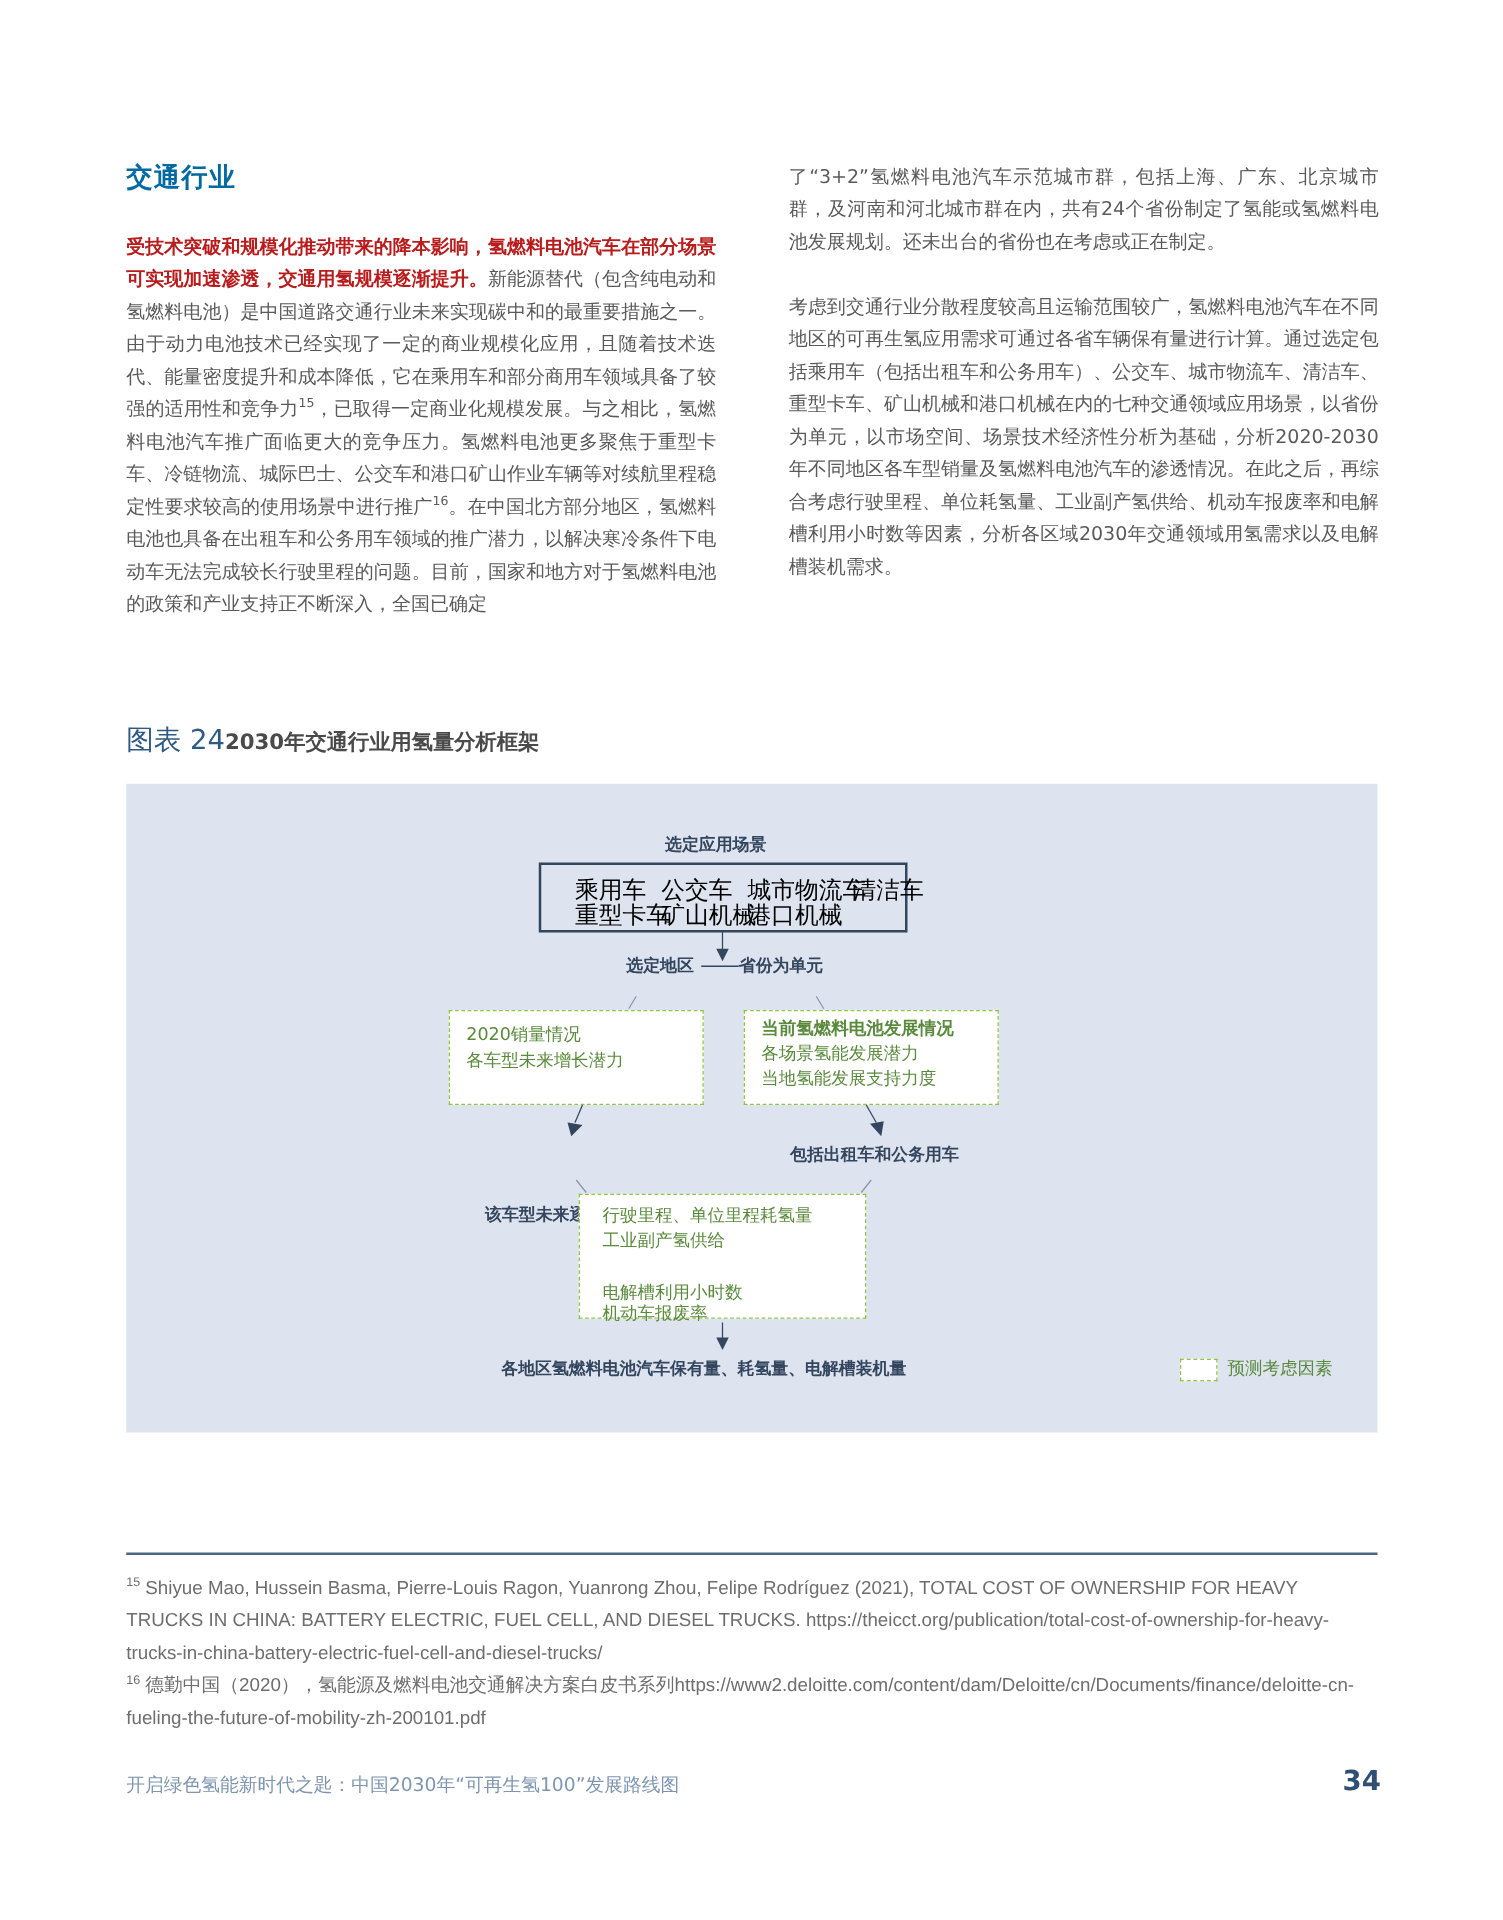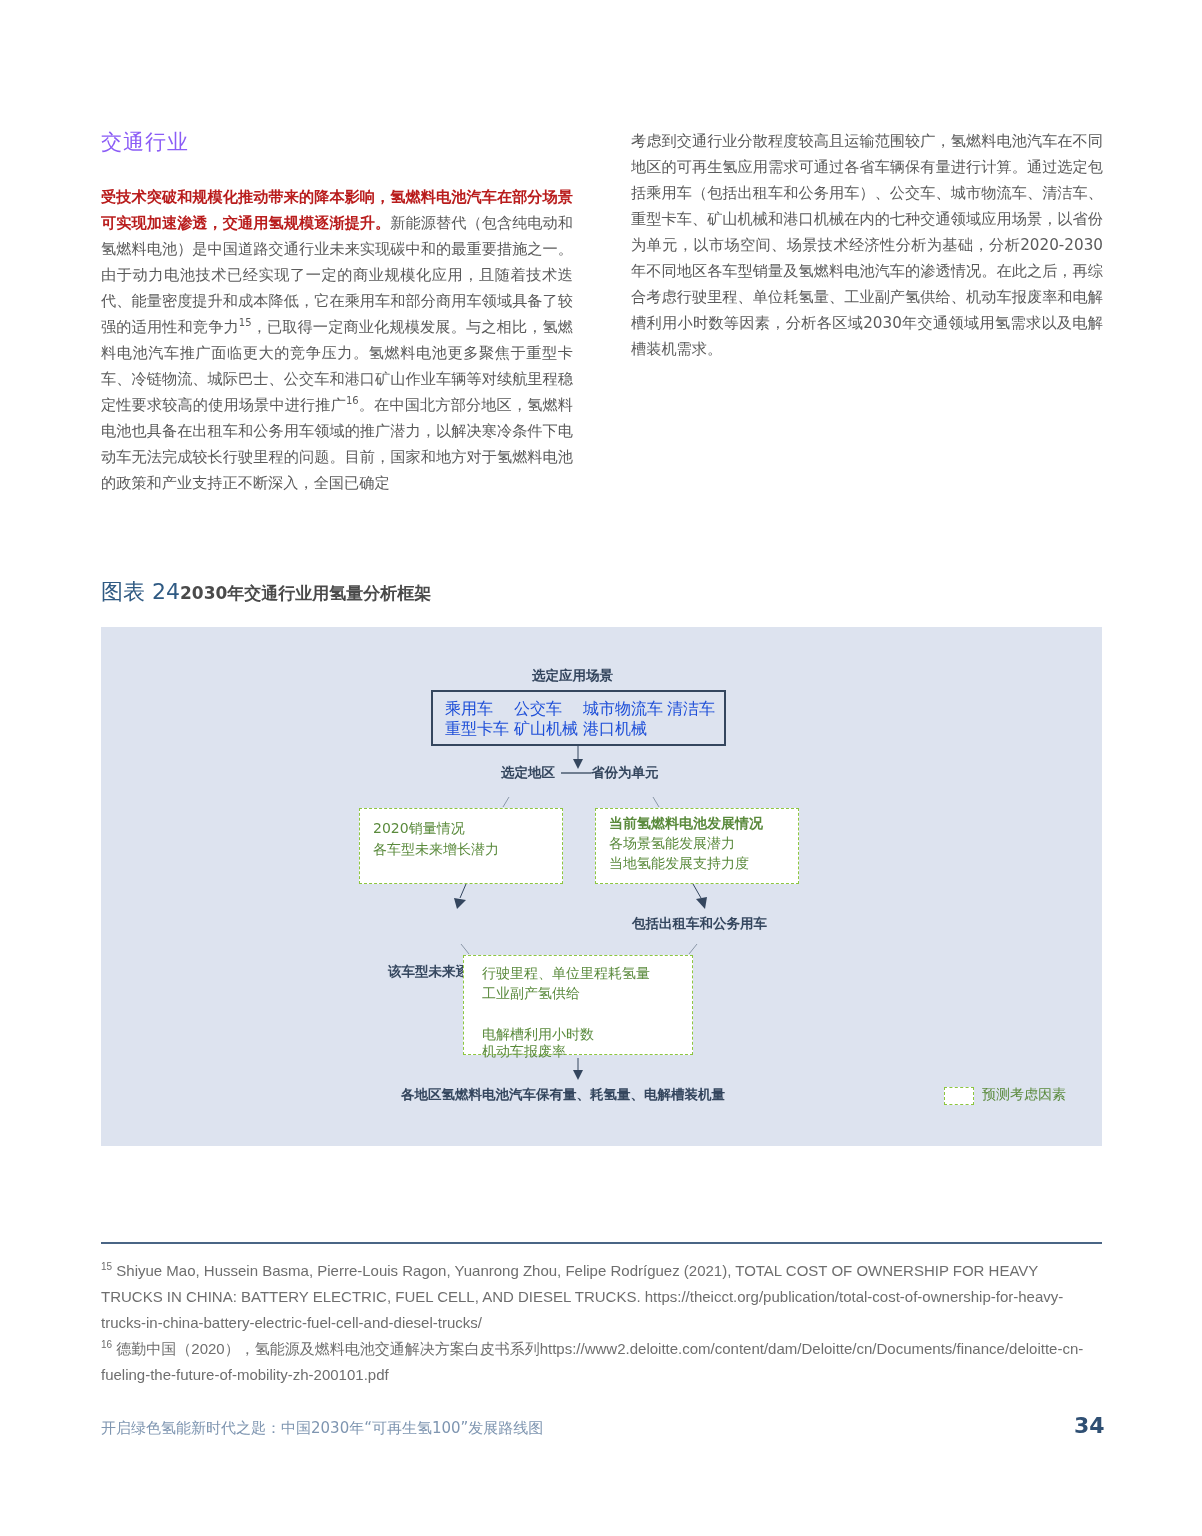--- a/index.html
+++ b/index.html
@@ -1,34 +1,34 @@
 <!DOCTYPE html>
 <html><head>
 <meta charset="utf-8">
 <style>
   html, body { margin:0; padding:0; background:#ffffff; }
   body { width:1202px; height:1536px; position:relative; overflow:hidden;
          font-family:"DejaVu Sans", "Liberation Sans", sans-serif; color:#595959; }
   .abs { position:absolute; }
-  .section-title { left:101px; top:128px; font-size:21px; font-weight:normal; color:#8b5cf6; letter-spacing:1px; }
+  .section-title { left:101px; top:128px; font-size:21px; font-weight:bold; color:#0369a1; letter-spacing:1px; }
   .col { position:absolute; width:472px; font-size:15.2px; line-height:26px; color:#5a5a5a; text-align:justify; }
   .col p { margin:0; }
   .col-left { left:101px; top:184px; }
   .col-right { left:631px; top:128px; }
   .col-right p + p { margin-top:26px; }
   .lead { font-weight:bold; color:#b91c1c; }
   sup { font-size:10px; line-height:0; vertical-align:super; }
   .fig-title { left:101px; top:577px; }
   .fig-num { font-size:22px; color:#2f5a83; font-weight:normal; }
   .fig-caption { font-size:17px; font-weight:bold; color:#4a4a4a; margin-left:0; }
   .panel { left:101px; top:627px; width:1001px; height:519px; background:#dde3ef; }
   .dtxt { position:absolute; font-size:13.5px; color:#34465e; white-space:nowrap; }
   .dbold { font-weight:bold; }
   .scen-box { position:absolute; left:431px; top:690px; width:291px; height:52px; border:2px solid #34465e; }
-  .scen-item { position:absolute; font-size:16px; color:#1d4ed8; white-space:nowrap; }
+  .scen-item { position:absolute; font-size:19px; color:#000000; white-space:nowrap;margin-left:15px; }
   .gbox { position:absolute; background:#ffffff; border:1.5px dashed #8dc63f; }
   .gtxt { position:absolute; font-size:14px; color:#5a8a3c; white-space:nowrap; line-height:20px; }
   svg.conn { position:absolute; left:0; top:0; width:1202px; height:1536px; pointer-events:none; }
   .legend-box { left:944px; top:1087px; width:28px; height:16px; background:#ffffff; border:1.5px dashed #8dc63f; }
   .legend-label { left:982px; top:1086px; font-size:14px; color:#5a8a3c; }
   .fn-rule { left:101px; top:1242px; width:1001px; height:2px; background:#4a6585; }
   .footnotes { left:101px; top:1258px; width:1001px; font-size:15px; line-height:26px; color:#6e6e6e; font-family:"Liberation Sans", sans-serif; }
   .footnotes p { margin:0; }
   .footer-left { left:101px; top:1419px; font-size:15px; color:#7e95b0; }
   .footer-page { left:1074px; top:1413px; font-size:22px; font-weight:bold; color:#2f4f73; }
@@ -36,20 +36,21 @@
 </head>
 <body>
 
 <div class="abs section-title">交通行业</div>
 
 <div class="col col-left">
   <p><span class="lead">受技术突破和规模化推动带来的降本影响，氢燃料电池汽车在部分场景可实现加速渗透，交通用氢规模逐渐提升。</span><span>新能源替代（包含纯电动和氢燃料电池）是中国道路交通行业未来实现碳中和的最重要措施之一。由于动力电池技术已经实现了一定的商业规模化应用，且随着技术迭代、能量密度提升和成本降低，它在乘用车和部分商用车领域具备了较强的适用性和竞争力</span><sup>15</sup><span>，已取得一定商业化规模发展。与之相比，氢燃料电池汽车推广面临更大的竞争压力。氢燃料电池更多聚焦于重型卡车、冷链物流、城际巴士、公交车和港口矿山作业车辆等对续航里程稳定性要求较高的使用场景中进行推广</span><sup>16</sup><span>。在中国北方部分地区，氢燃料电池也具备在出租车和公务用车领域的推广潜力，以解决寒冷条件下电动车无法完成较长行驶里程的问题。目前，国家和地方对于氢燃料电池的政策和产业支持正不断深入，全国已确定</span></p>
 </div>
 
 <div class="col col-right">
+  <p>了“3+2”氢燃料电池汽车示范城市群，包括上海、广东、北京城市群，及河南和河北城市群在内，共有24个省份制定了氢能或氢燃料电池发展规划。还未出台的省份也在考虑或正在制定。</p>
   <p>考虑到交通行业分散程度较高且运输范围较广，氢燃料电池汽车在不同地区的可再生氢应用需求可通过各省车辆保有量进行计算。通过选定包括乘用车（包括出租车和公务用车）、公交车、城市物流车、清洁车、重型卡车、矿山机械和港口机械在内的七种交通领域应用场景，以省份为单元，以市场空间、场景技术经济性分析为基础，分析2020-2030年不同地区各车型销量及氢燃料电池汽车的渗透情况。在此之后，再综合考虑行驶里程、单位耗氢量、工业副产氢供给、机动车报废率和电解槽利用小时数等因素，分析各区域2030年交通领域用氢需求以及电解槽装机需求。</p>
 </div>
 
 <div class="abs fig-title">
   <span class="fig-num">图表 24</span><span class="fig-caption">2030年交通行业用氢量分析框架</span>
 </div>
 
 <div class="abs panel"></div>
 
 <div class="dtxt dbold" style="left:532px; top:667px;">选定应用场景</div>

